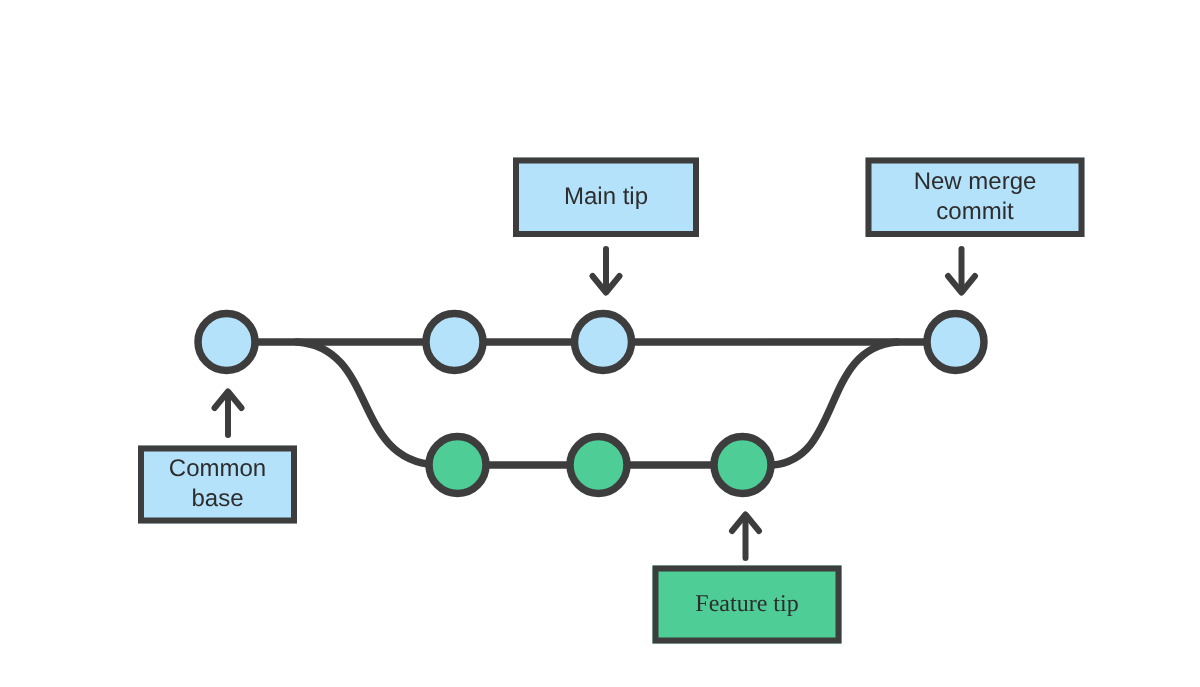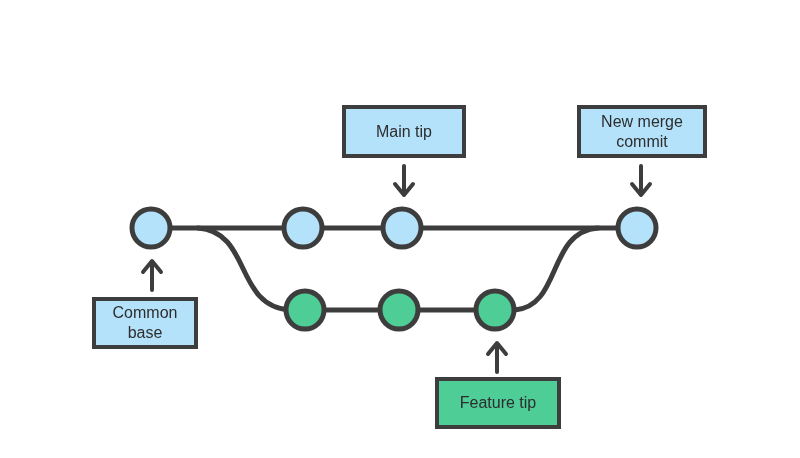--- a/index.html
+++ b/index.html
@@ -45,23 +45,23 @@
     border: 4px solid var(--stroke, #3d3d3d);
     display: flex;
     align-items: center;
     justify-content: center;
     text-align: center;
     font-size: 16px;
     line-height: 1.25;
     color: var(--text, #2d2d2d);
   }
   .label-box.blue { background: var(--label-blue-fill, #b5e2fb); }
-  .label-box.green { background: var(--label-green-fill, #4ecd96); }
+  .label-box.green { background: var(--label-green-fill, #4ecd96); font-family: Liberation Serif, serif; }
   .box-main-tip    { left: 342px; top: 105px; width: 124px; height: 53px; }
-  .box-new-merge   { left: 577px; top: 105px; width: 130px; height: 53px; padding: 0 20px; }
+  .box-new-merge   { left: 577px; top: 105px; width: 146px; height: 53px; padding: 0 20px; }
   .box-common-base { left: 92px;  top: 297px; width: 106px; height: 52px; }
   .box-feature-tip { left: 435px; top: 377px; width: 126px; height: 52px; }
 </style>
 </head>
 <body>
 
 <div class="stage">
 
   <svg class="graph-svg" width="800" height="458" viewBox="0 0 800 458">
 

